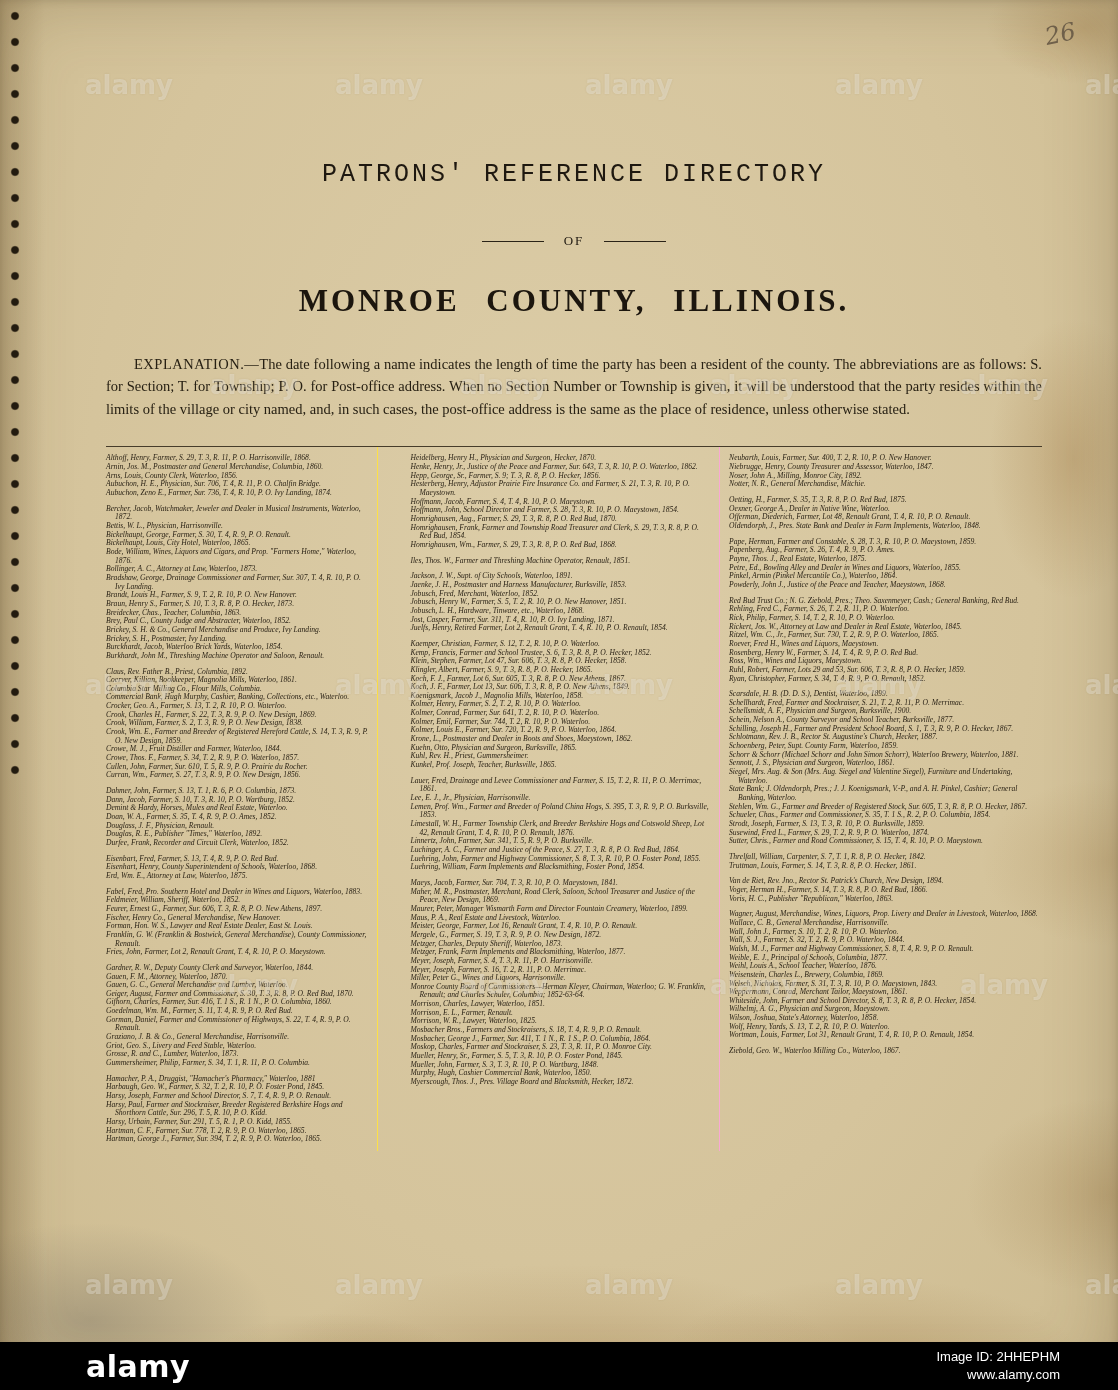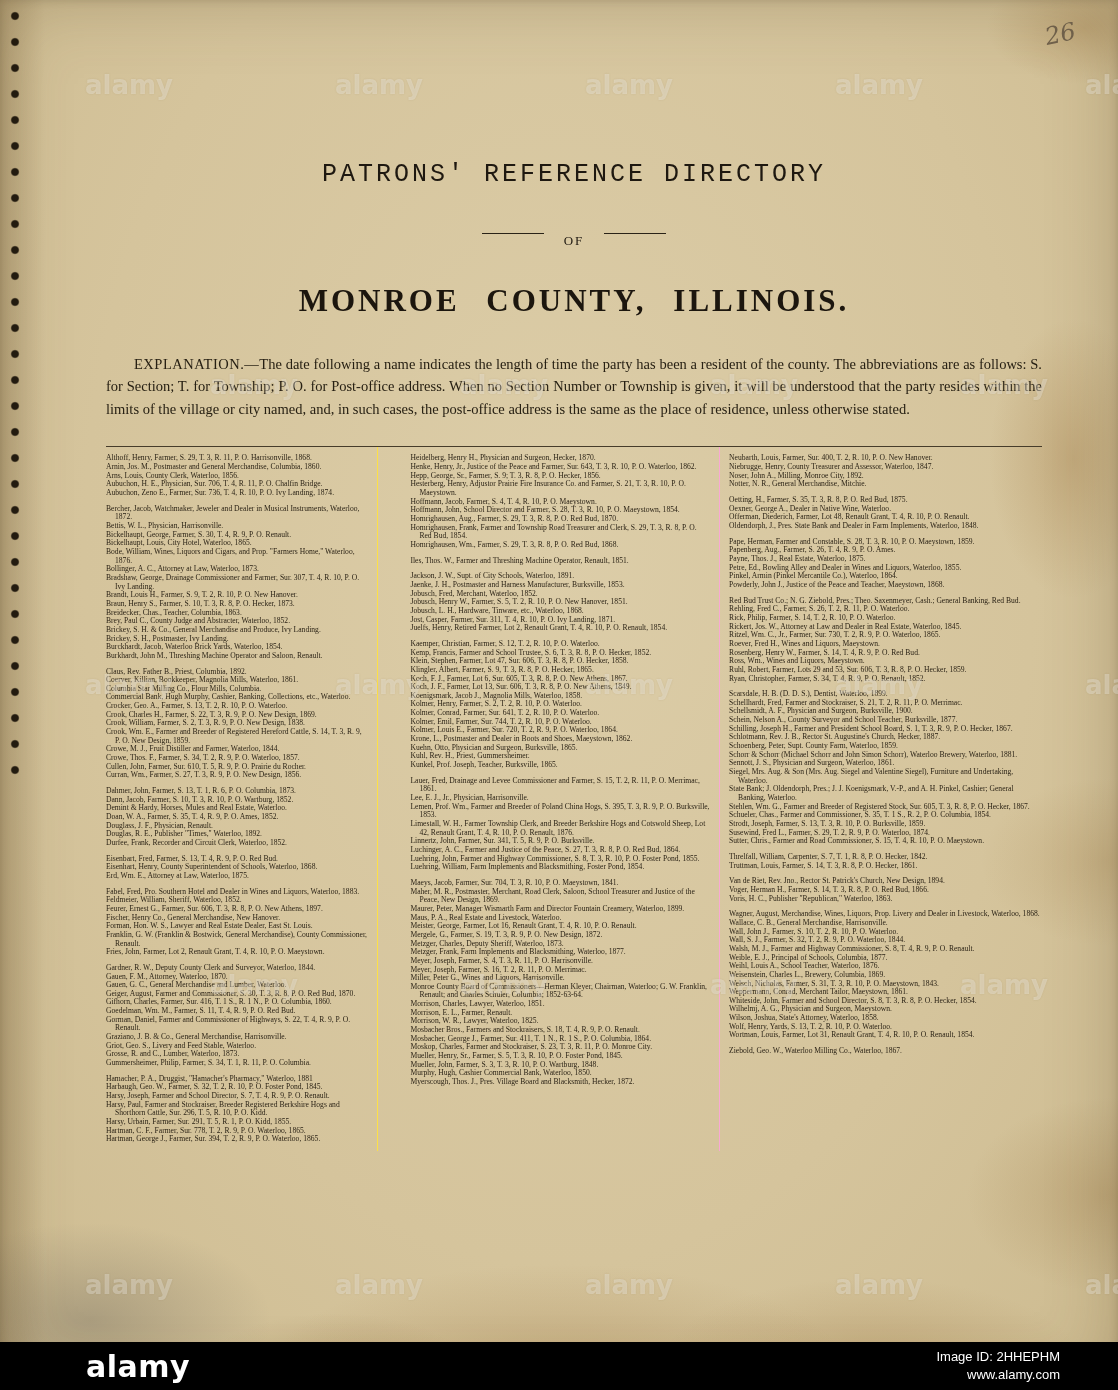--- a/index.html
+++ b/index.html
@@ -69,20 +69,21 @@
     text-align: center;
     font-family: Liberation Mono, monospace;
     font-weight: 500;
     font-size: 25px;
     letter-spacing: 3px;
     color: #1e1810;
   }
   .of-row {
     margin-top: 44px;
     display: flex;
+    align-items: center;
     justify-content: center;
     gap: 20px;
   }
   .of-row .rule {
     display: inline-block;
     width: 62px;
     height: 1px;
     background: #2a2317;
   }
   .of-row .of {
@@ -116,21 +117,21 @@
     align-items: stretch;
   }
   .col {
     padding: 7px 9px 0 9px;
     flex: 0 0 29%;
   }
   .col.c2 { flex-basis: 36.5%; border-left: 1px solid #fde047; padding-left: 32px; }
   .col.c3 { flex-basis: 34.5%; border-left: 1px solid #f9a8d4; }
   .col.c1 { padding-left: 0; }
   .col.c3 { padding-right: 0; }
-  .group { margin-bottom: 7px; }
+  .group { margin-bottom: 7px; font-style: italic; }
   .entry {
     font-family: "Liberation Serif", serif;
     font-size: 7.6px;
     line-height: 1.14;
     color: #2b2316;
     text-indent: -9px;
     padding-left: 9px;
   }
   
   .watermark-layer {

